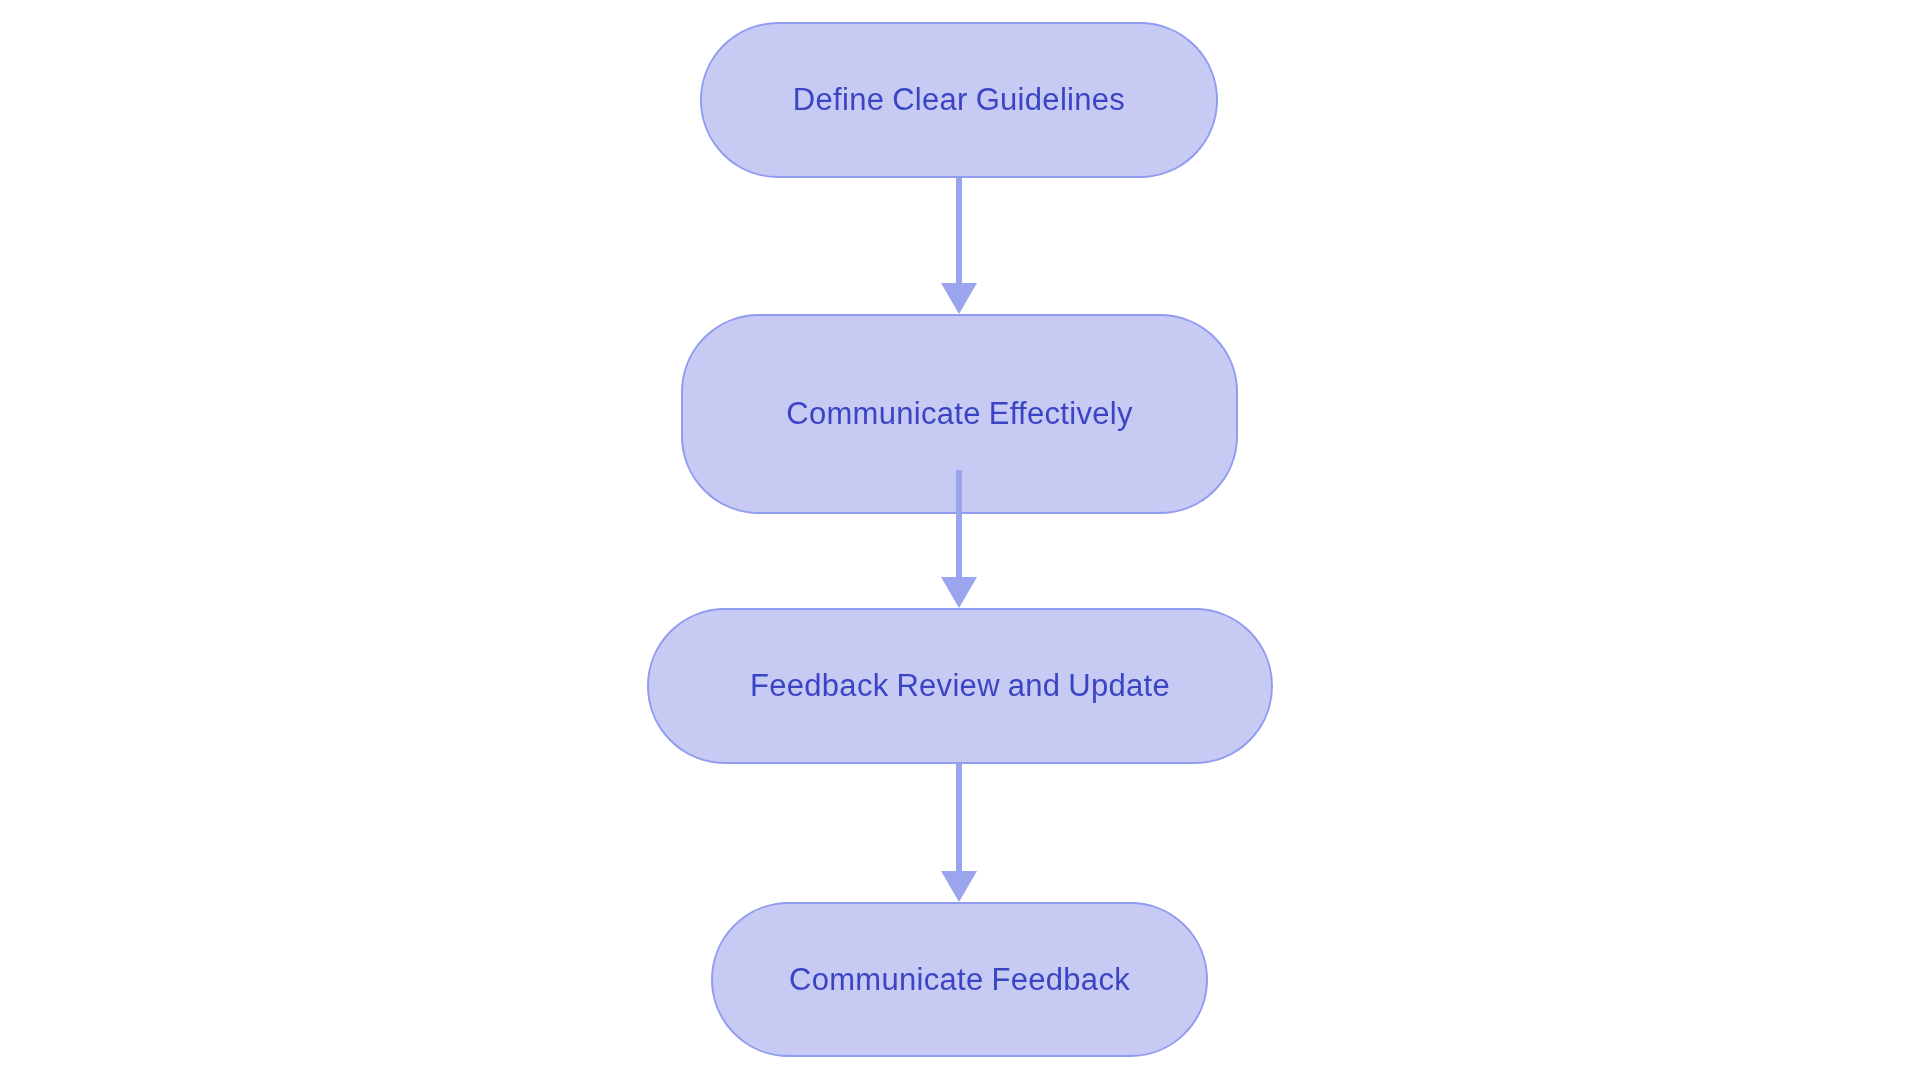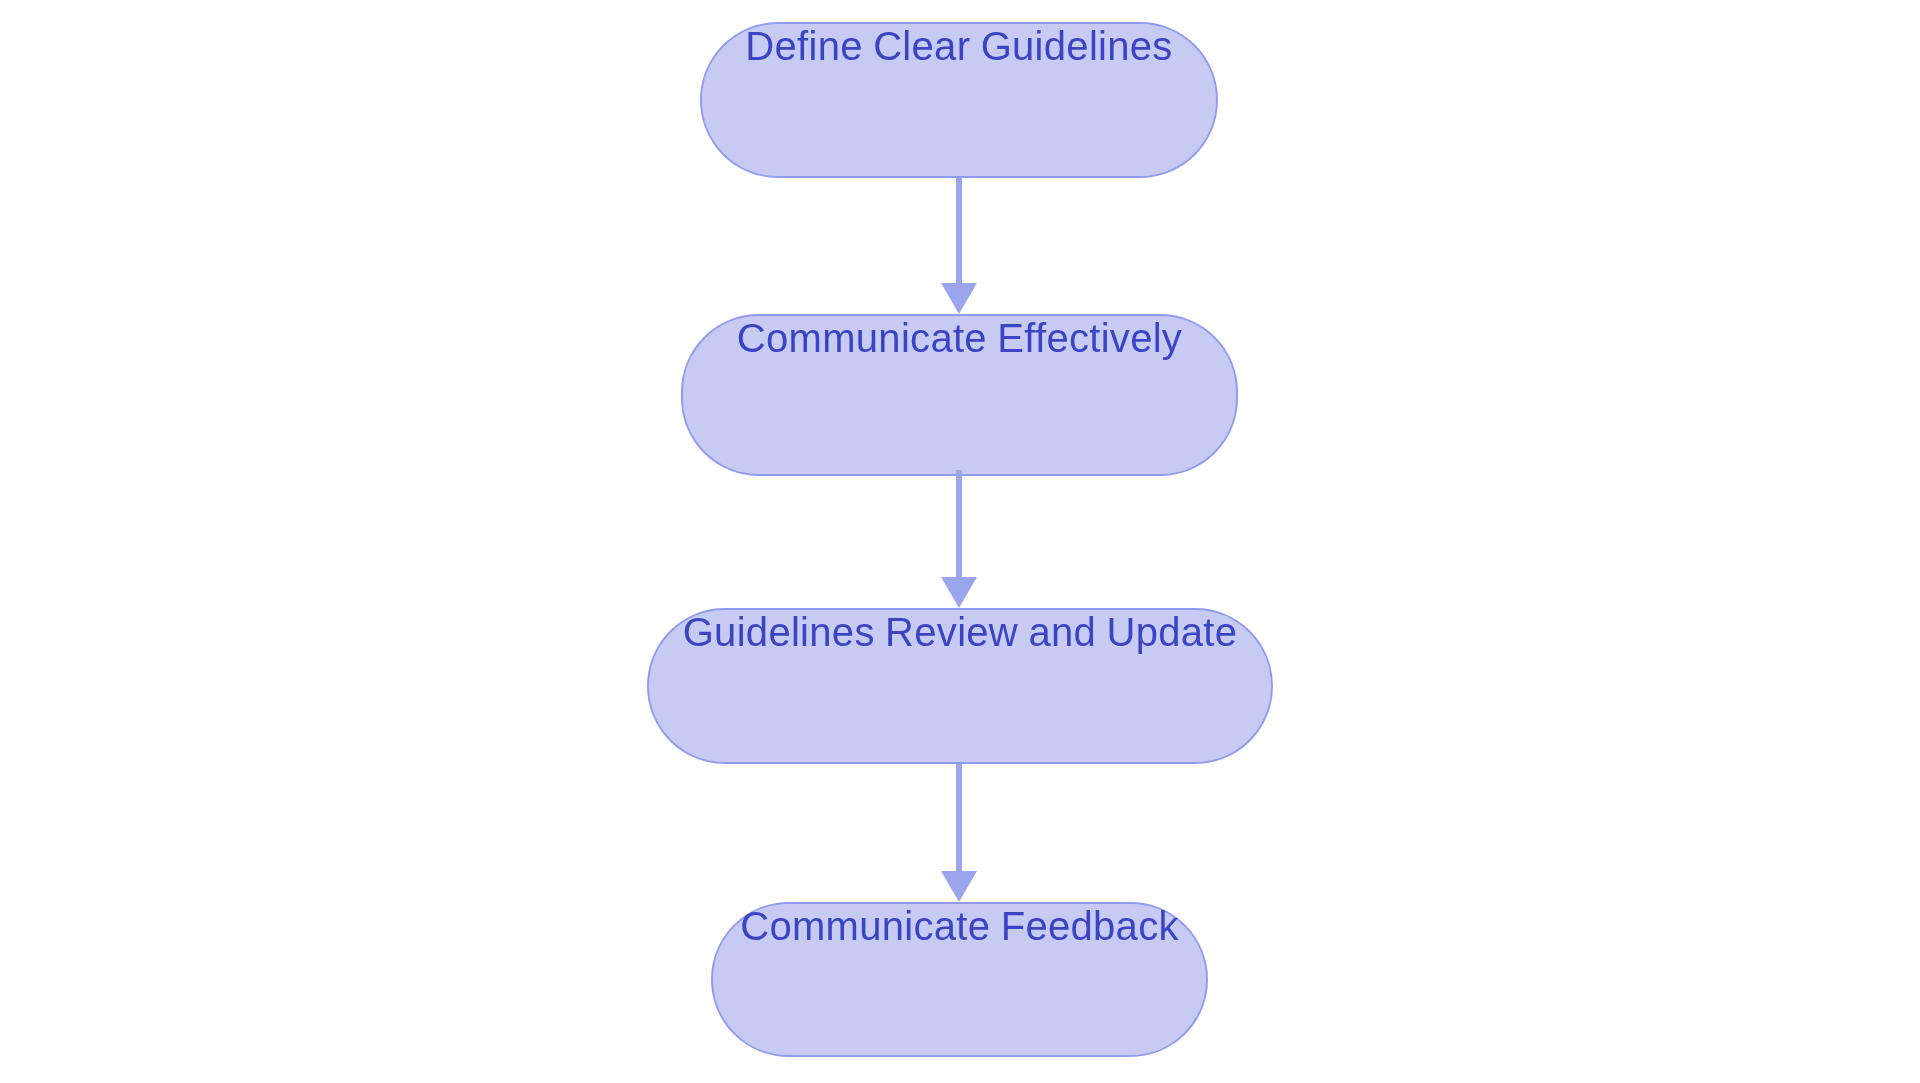--- a/index.html
+++ b/index.html
@@ -15,34 +15,34 @@
   }
   .canvas {
     position: relative;
     width: 1920px;
     height: 1083px;
   }
   .flow-node {
     position: absolute;
     box-sizing: border-box;
     display: flex;
-    align-items: flex-start;
+    align-items: center;
     justify-content: center;
     background: var(--node-fill, #c7cbf4);
     border: 2px solid var(--node-border, #909cf0);
     border-radius: 78px;
     color: var(--node-text, #3b45c4);
-    font-size: 40px;
+    font-size: 31px;
     letter-spacing: 0.3px;
     word-spacing: -1px;
     white-space: nowrap;
     text-align: center;
   }
   .node-1 { left: 700px; top: 22px;  width: 518px; height: 156px; }
-  .node-2 { left: 681px; top: 314px; width: 557px; height: 162px; }
+  .node-2 { left: 681px; top: 314px; width: 557px; height: 200px; }
   .node-3 { left: 647px; top: 608px; width: 626px; height: 156px; }
   .node-4 { left: 711px; top: 902px; width: 497px; height: 155px; }
 
   .arrow {
     position: absolute;
     left: 941px; 
     width: 36px;
   }
   .arrow-shaft {
     position: absolute;
@@ -87,21 +87,21 @@
   <div class="flow-node node-2">
     <span>Communicate Effectively</span>
   </div>
 
   <div class="arrow arrow-2">
     <div class="arrow-shaft"></div>
     <div class="arrow-head"></div>
   </div>
 
   <div class="flow-node node-3">
-    <span>Guidelines Review and Update</span>
+    <span>Feedback Review and Update</span>
   </div>
 
   <div class="arrow arrow-3">
     <div class="arrow-shaft"></div>
     <div class="arrow-head"></div>
   </div>
 
   <div class="flow-node node-4">
     <span>Communicate Feedback</span>
   </div>

